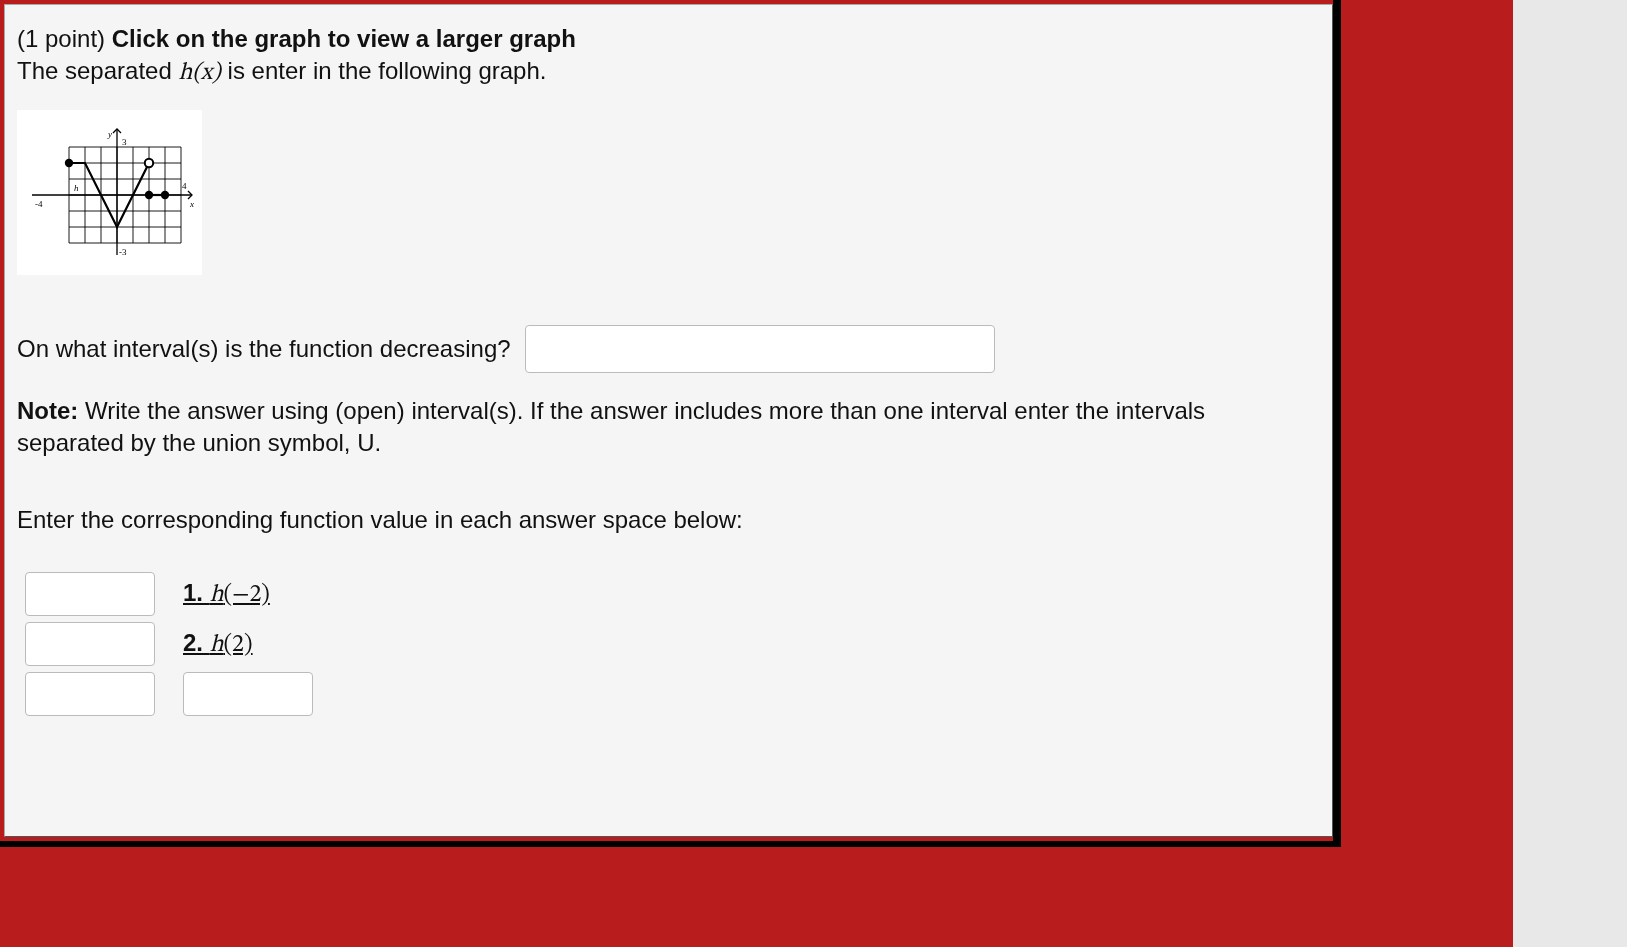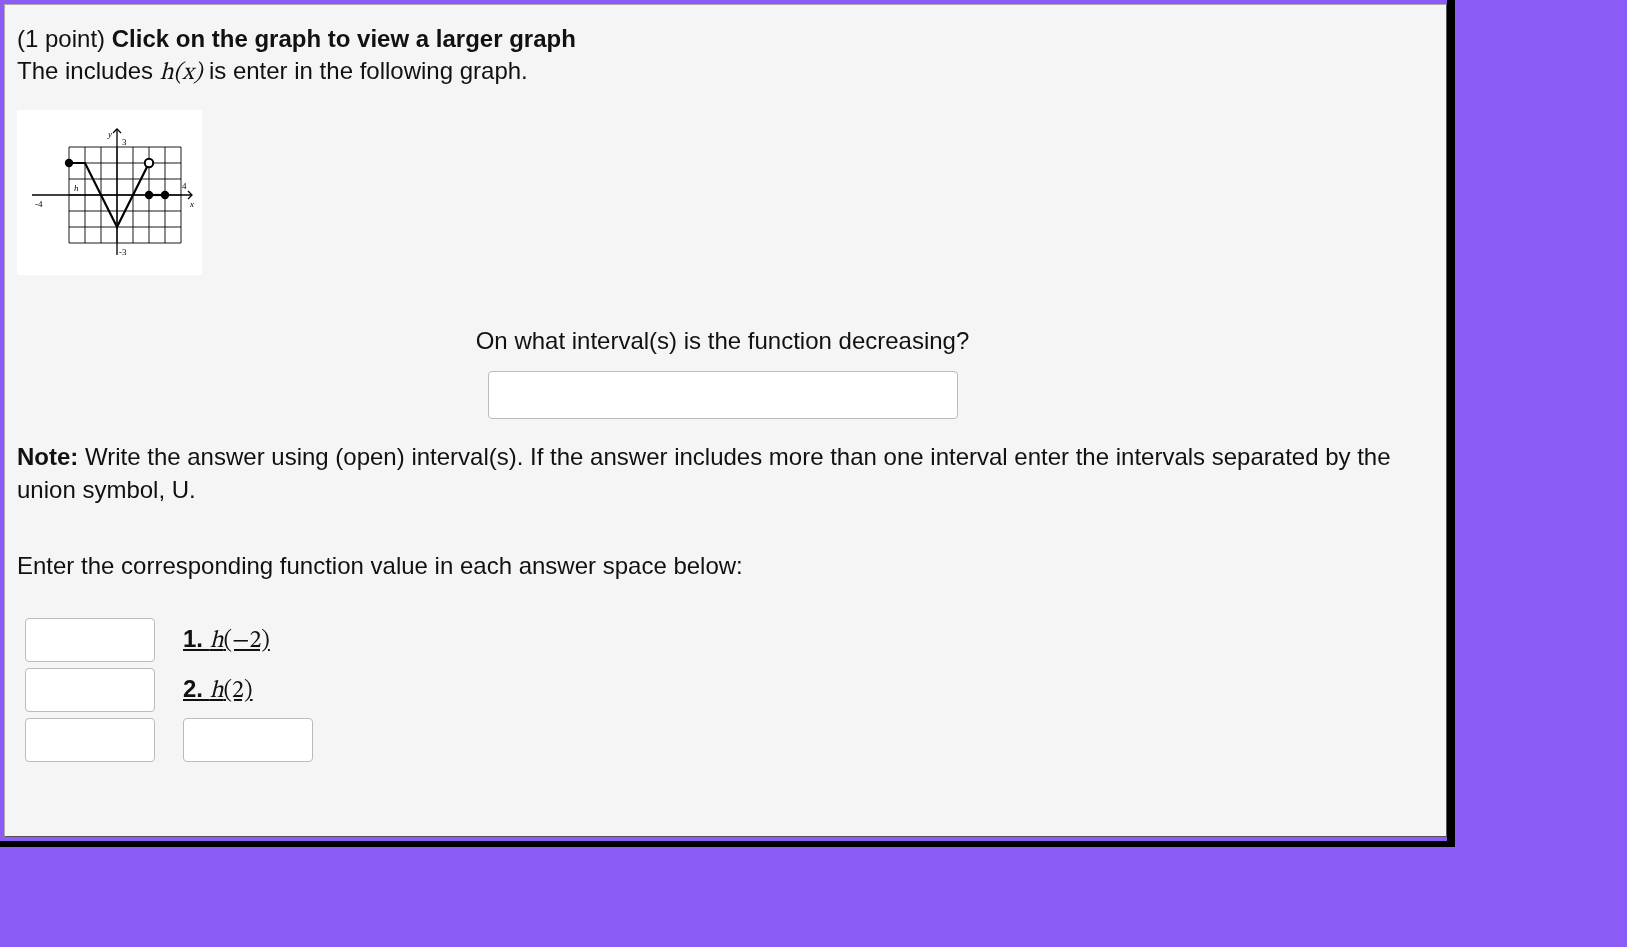--- a/index.html
+++ b/index.html
@@ -5,24 +5,24 @@
   * { box-sizing: border-box; }
   html, body {
     margin: 0;
     padding: 0;
     width: 1627px;
     height: 947px;
     background: #e8e8e8;
     font-family: Arial, Helvetica, sans-serif;
   }
   .outer-frame {
-    width: 1627px;
+    width: 1513px;
     height: 947px;
     position: relative;
-    background: #8b5cf6;
+    background: #b91c1c;
   }
   .problem-container {
     position: absolute;
     left: 4px;
     top: 4px;
     right: 180px;
     bottom: 110px;
     background: #f5f5f5;
     border: 1px solid #555;
     border-top-color: #aaa;
@@ -65,21 +65,20 @@
     align-items: center;
     justify-content: center;
     cursor: pointer;
   }
   .question-row {
     display: flex;
     align-items: center;
     gap: 14px;
     flex-wrap: wrap;
     margin-bottom: 12px;
-    flex-direction: column;
   }
   input.text-answer {
     height: 48px;
     width: 470px;
     font-size: 20px;
     padding: 4px 8px;
     border: 1px solid #bbb;
     border-radius: 4px;
     background: #fff;
   }
@@ -114,21 +113,21 @@
 <body>
 
 <div class="outer-frame">
   <div class="problem-container">
 
     <div>
       <span class="points">(1 point) </span><span class="bold">Click on the graph to view a larger graph</span>
     </div>
 
     <div>
-      <span>The includes </span><span class="math"><span>h(x)</span></span><span> is enter in the following graph.</span>
+      <span>The separated </span><span class="math"><span>h(x)</span></span><span> is enter in the following graph.</span>
     </div>
 
     <div class="graph-wrap">
       <svg width="175" height="155" viewBox="0 0 175 155">
 
         <g stroke="#000" stroke-width="1" fill="none">
 
           <g stroke="#000" stroke-width="0.9">
 
             <line x1="47" y1="32" x2="47" y2="128"></line>

